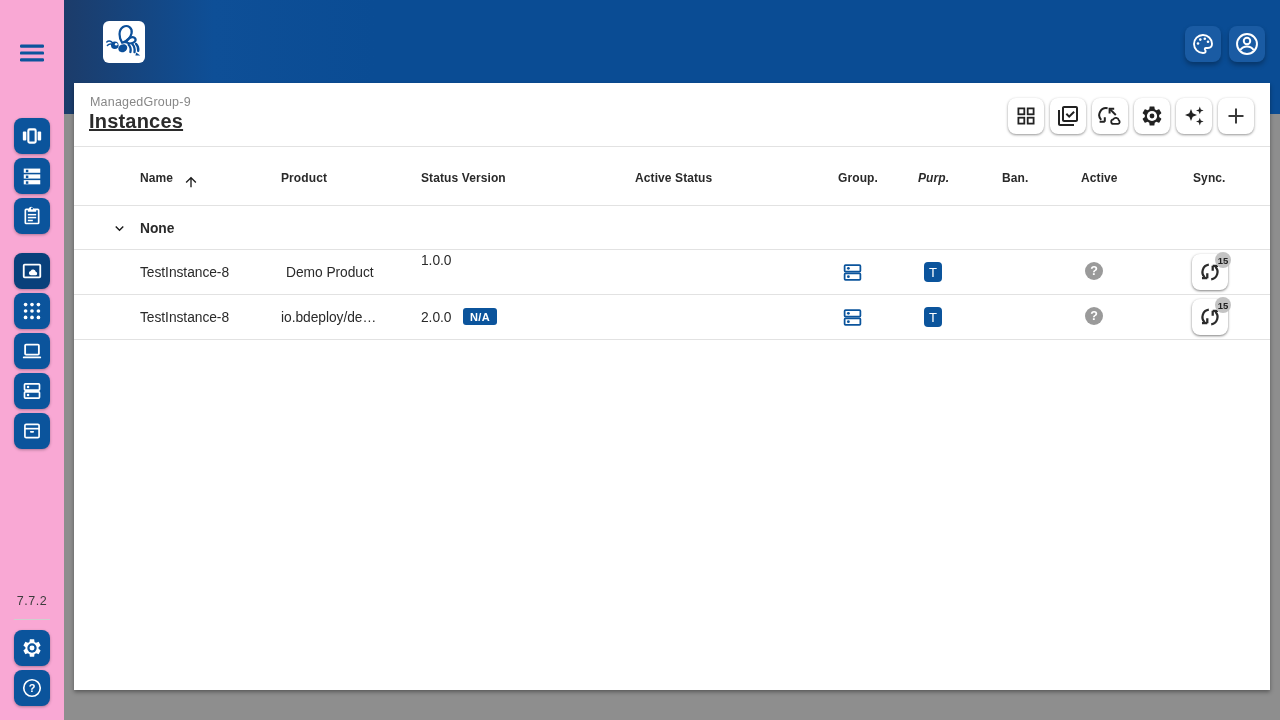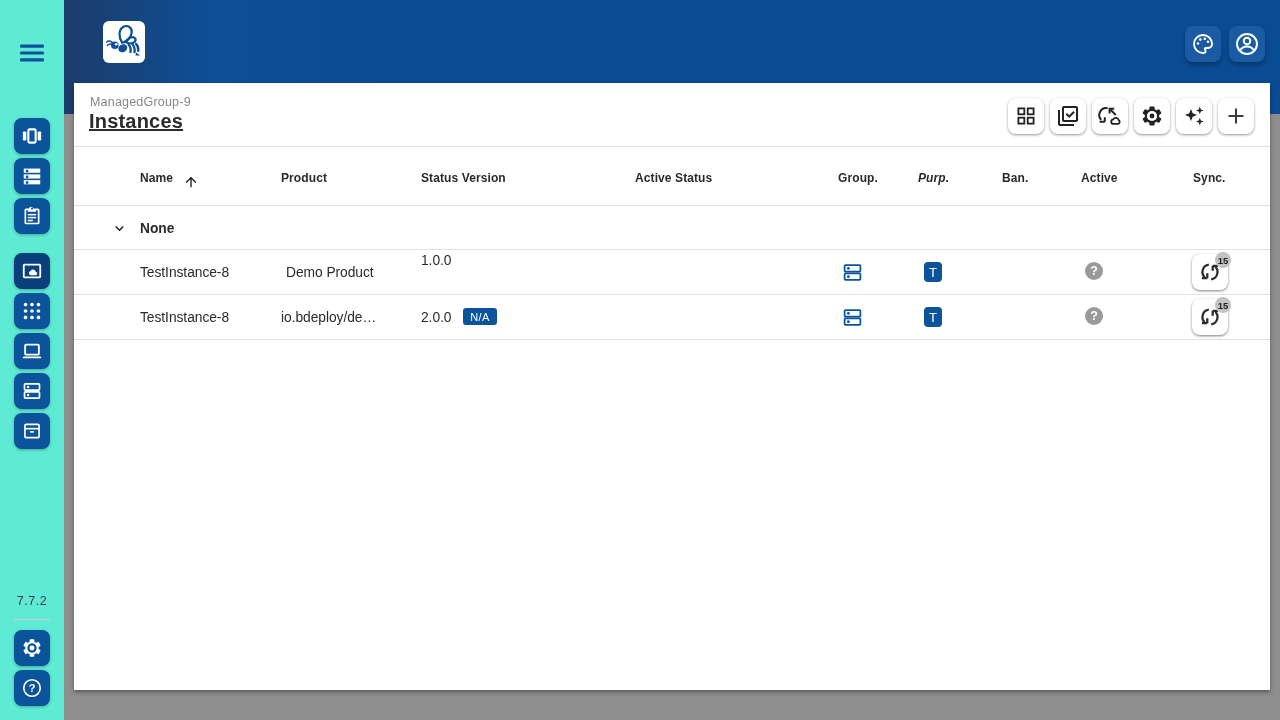--- a/index.html
+++ b/index.html
@@ -1,20 +1,20 @@
 <!DOCTYPE html>
 <html><head>
 <meta charset="utf-8">
 <style>
   * { margin:0; padding:0; box-sizing:border-box; }
   html,body { width:1280px; height:720px; overflow:hidden; font-family:"Liberation Sans", sans-serif; }
   .abs { position:absolute; }
   #stage { position:relative; width:1280px; height:720px; background:#fff; }
   
-  #sidebar { left:0; top:0; width:64px; height:720px; background:#5eead4; z-index:5; }
+  #sidebar { left:0; top:0; width:64px; height:720px; background:#f9a8d4; z-index:5; }
   .sbtn { position:absolute; left:14px; width:36px; height:36px; border-radius:8px; background:#0b549c;
           display:flex; align-items:center; justify-content:center;
           box-shadow:0 1px 3px rgba(0,0,0,0.3); }
   .sbtn.sel { background:#09407b; }
   
   #header { left:64px; top:0; width:1216px; height:114px;
             background:linear-gradient(90deg, #1c3c6a 0px, #0e4f97 150px, #0a4c94 310px); }
   #logo { left:103px; top:21px; width:42px; height:42px; background:#fff; border-radius:6px; }
   #search { left:423px; top:29px; width:497px; height:31px; border:1px solid rgba(255,255,255,0.85);
             border-radius:4px; display:flex; align-items:center; }
@@ -269,21 +269,21 @@
       <path d="M13.1 18.7 A6.8 6.8 0 0 0 16.9 7.1" fill="none" stroke="#2b2b2b" stroke-width="2.1"></path>
       <path d="M19.4 6.3 H14.5 M14.5 6.2 V10.8" fill="none" stroke="#2b2b2b" stroke-width="2.1"></path>
     </svg>
   </div>
   <div class="badge" style="top:252px;">15</div>
   <div class="hr" style="top:294px;"></div>
 
   <div class="td" style="left:140px; top:310px;">TestInstance-8</div>
   <div class="td" style="left:281px; top:310px;">io.bdeploy/de…</div>
   <div class="td" style="left:421px; top:310px;">2.0.0</div>
-  <div class="chip" style="left:463px; top:308px; width:34px; height:17px; border-radius:3px; font-size:11px; font-weight:normal; letter-spacing:0.4px;">N/A</div>
+  <div class="chip" style="left:463px; top:308px; width:34px; height:17px; border-radius:3px; font-size:11px; font-weight:bold; letter-spacing:0.4px;">N/A</div>
   <svg class="abs" style="left:842px; top:307px;" width="21" height="21" viewBox="0 0 24 24">
     <rect x="3" y="3.5" width="18" height="7.4" rx="1" fill="none" stroke="#0b549c" stroke-width="2"></rect>
     <circle cx="7.3" cy="7.2" r="1.6" fill="#0b549c"></circle>
     <rect x="3" y="13.1" width="18" height="7.4" rx="1" fill="none" stroke="#0b549c" stroke-width="2"></rect>
     <circle cx="7.3" cy="16.8" r="1.6" fill="#0b549c"></circle>
   </svg>
   <div class="chip" style="left:924px; top:307px; width:18px; height:20px; border-radius:4px; font-size:13px;">T</div>
   <div class="qmark" style="top:307px;">?</div>
   <div class="synccard" style="top:299px;">
     <svg width="26" height="26" viewBox="0 0 24 24">

